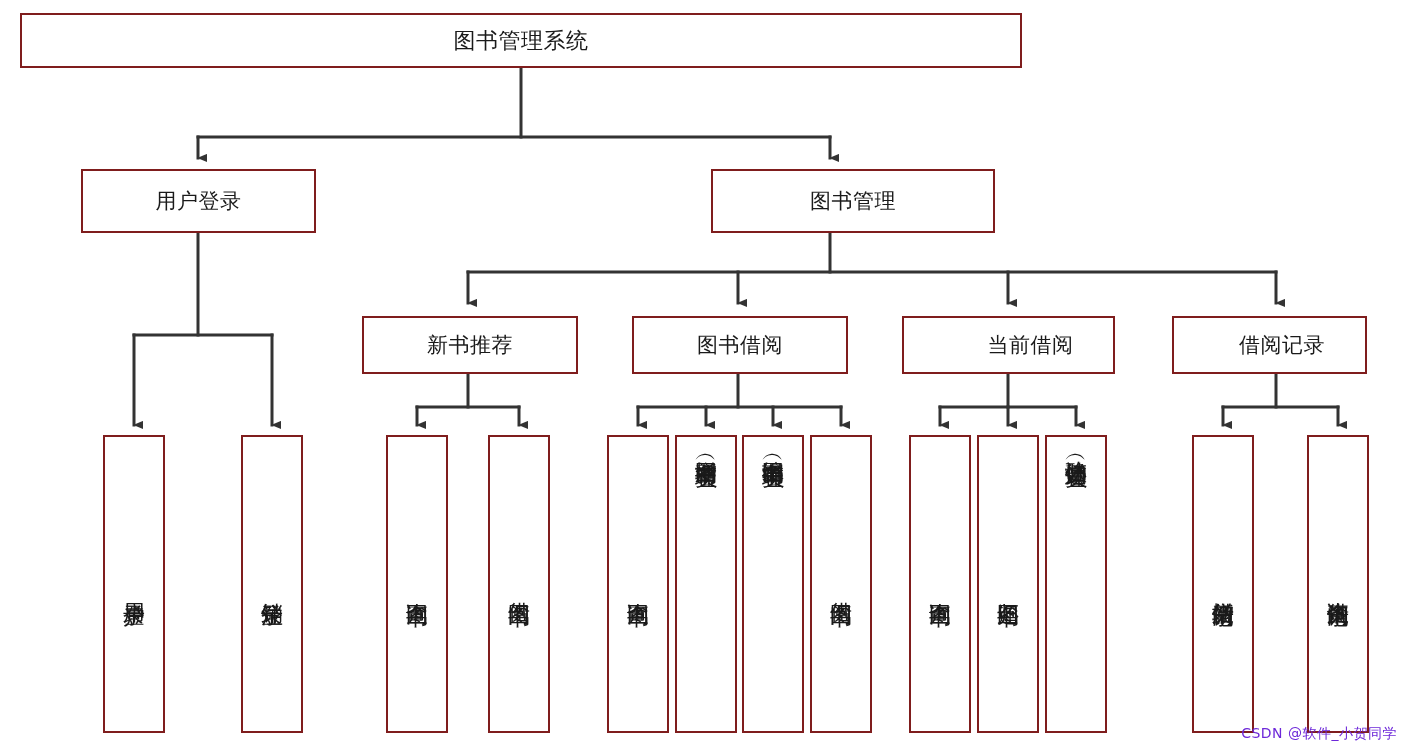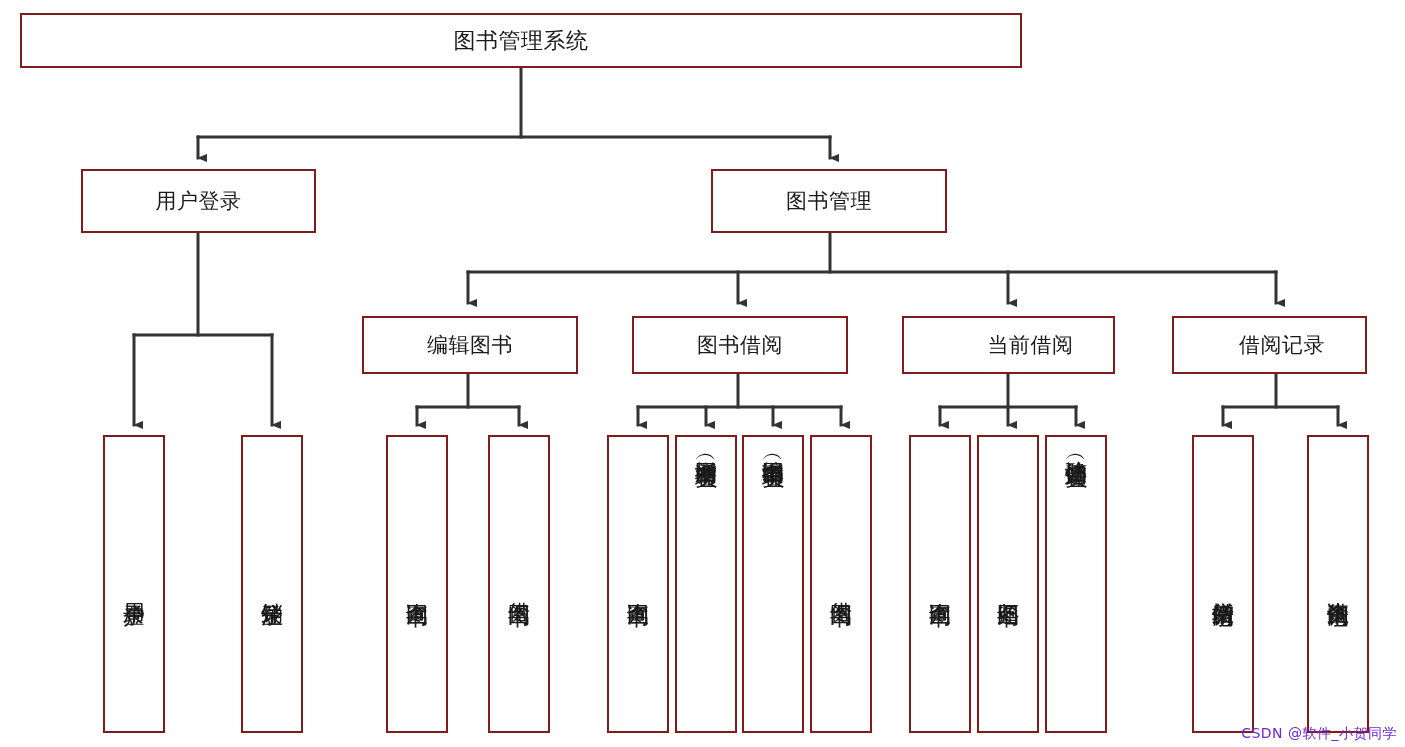--- a/index.html
+++ b/index.html
@@ -138,26 +138,26 @@
     </g>
   </svg>
 
   <div class="node h root" style="left:20px; top:13px; width:1002px; height:55px;">
     <span class="node-label">图书管理系统</span>
   </div>
 
   <div class="node h" style="left:81px; top:169px; width:235px; height:64px;">
     <span class="node-label">用户登录</span>
   </div>
-  <div class="node h" style="left:711px; top:169px; width:236px; height:64px;">
+  <div class="node h" style="left:711px; top:169px; width:284px; height:64px;">
     <span class="node-label">图书管理</span>
   </div>
 
   <div class="node h" style="left:362px; top:316px; width:216px; height:58px;">
-    <span class="node-label">编辑图书</span>
+    <span class="node-label">新书推荐</span>
   </div>
   <div class="node h" style="left:632px; top:316px; width:216px; height:58px;align-items:center;">
     <span class="node-label">图书借阅</span>
   </div>
   <div class="node h" style="left:902px; top:316px; width:213px; height:58px;padding-left:44px;">
     <span class="node-label">当前借阅</span>
   </div>
   <div class="node h" style="left:1172px; top:316px; width:195px; height:58px;padding-left:25px;">
     <span class="node-label">借阅记录</span>
   </div>

